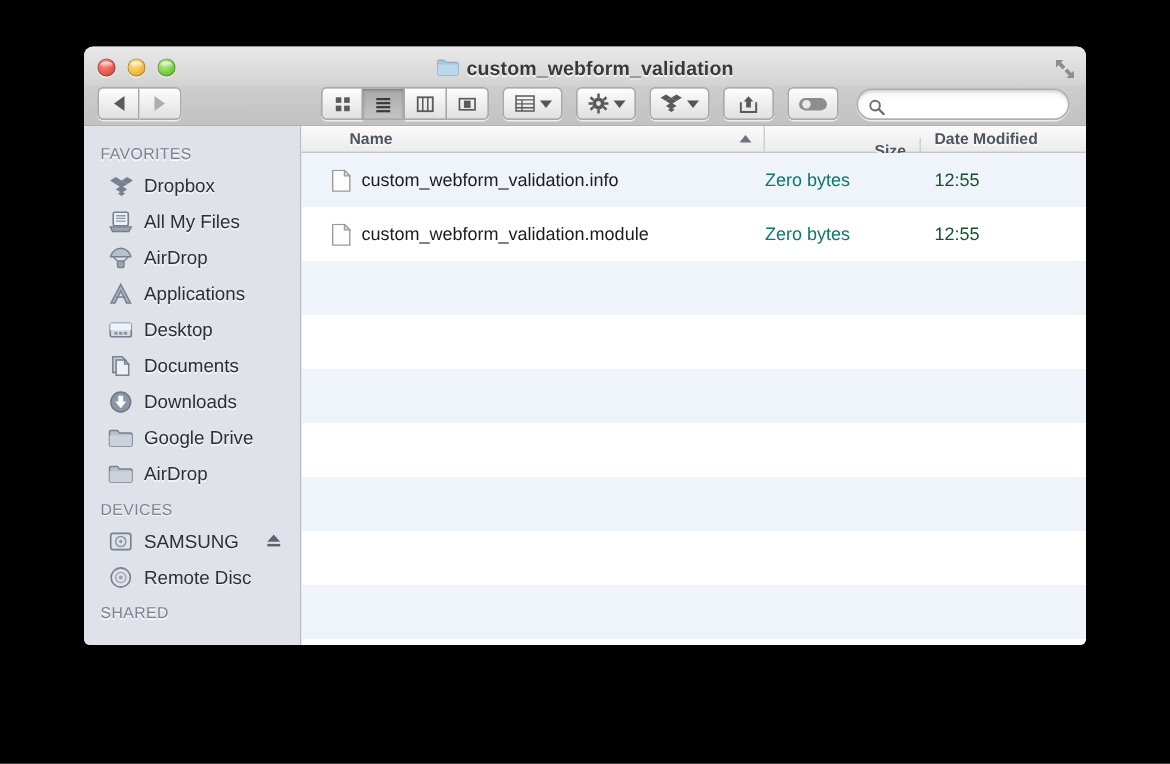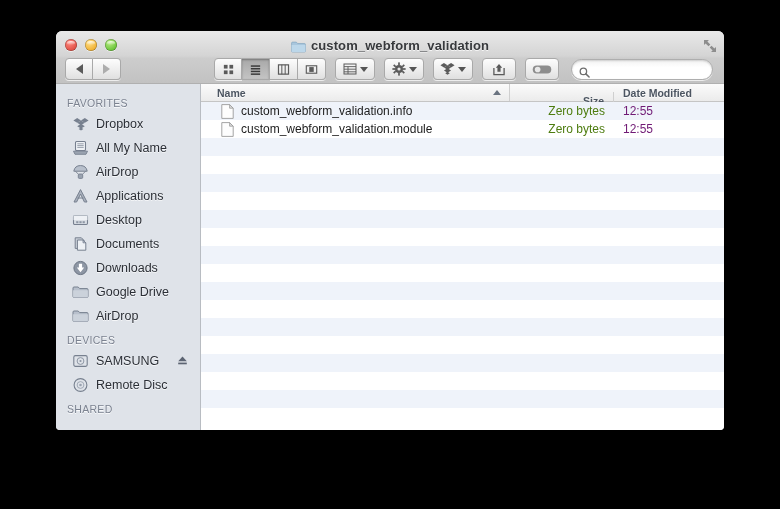--- a/index.html
+++ b/index.html
@@ -50,21 +50,21 @@
   .light.yellow { background: radial-gradient(circle at 38% 30%, #ffe08a, #f2b63b 62%, #c78c1c); }
   .light.green  { background: radial-gradient(circle at 38% 30%, #b9ec86, #72c940 62%, #4d9b27); }
 
   .win-title {
     position: absolute; left: 0; right: 0; top: 7px;
     text-align: center;
     font-size: 13px; font-weight: bold;
     color: #37393c;
     text-shadow: 0 1px 0 rgba(255,255,255,0.75);
     letter-spacing: 0.1px;
-    display: flex; align-items: center; justify-content: center; gap: 5px;
+    display: flex; justify-content: center; gap: 5px;
   }
   .folder-mini {
     width: 15px; height: 12px; display: inline-block; position: relative; top: 1px;
   }
 
   .expand-btn {
     position: absolute; right: 7px; top: 8px;
     width: 14px; height: 14px; cursor: pointer;
   }
 
@@ -170,53 +170,53 @@
   }
   .colhead {
     height: 18px; flex: 0 0 18px;
     background: linear-gradient(to bottom, #fbfbfb, #ebebeb);
     border-bottom: 1px solid #c5c5c5;
     display: flex; align-items: center;
     font-size: 10.5px; font-weight: bold; color: #4c5561;
     text-shadow: 0 1px 0 rgba(255,255,255,0.8);
   }
   .col-name {
-    flex: 1 1 auto; padding-left: 16px; position: relative;
+    flex: 1 1 auto; padding-left: 1px; position: relative;
     border-right: 1px solid #cfcfcf; height: 100%;
-    display: flex; align-items: center; cursor: pointer;
+    display: flex; align-items: center; cursor: pointer; margin-left: 31px;
   }
   .sortarrow {
     position: absolute; right: 8px; top: 6px;
     width: 0; height: 0;
     border-left: 4px solid transparent; border-right: 4px solid transparent;
     border-bottom: 5px solid #6a7380;
   }
   .col-size {
     width: 104px; flex: 0 0 104px; text-align: right; padding-right: 9px;
     border-right: 1px solid #cfcfcf; height: 100%;
     display: flex; align-items: center; justify-content: flex-end; cursor: pointer; margin-top: 16px;
   }
   .col-date {
     width: 110px; flex: 0 0 110px; padding-left: 9px;
     height: 100%; display: flex; align-items: center; cursor: pointer;
   }
 
   .rows { flex: 1 1 auto; overflow: hidden; }
   .row {
-    height: 18px; display: flex; align-items: center;
+    height: 36px; display: flex; align-items: center;
     font-size: 12px; color: #1c1c1c;
   }
   .row.alt { background: #eff3fa; }
   .r-name {
     flex: 1 1 auto; display: flex; align-items: center; padding-left: 20px;
     min-width: 0; white-space: nowrap; overflow: hidden;
   }
   .doc-icon { width: 13px; height: 15px; margin-right: 7px; flex: 0 0 13px; }
-  .r-size { width: 104px; flex: 0 0 104px; text-align: right; padding-right: 9px; color: #4d7c0f; }
-  .r-date { width: 110px; flex: 0 0 110px; padding-left: 9px; color: #701a75; }
+  .r-size { width: 104px; flex: 0 0 104px; padding-right: 9px; color: #0f766e; }
+  .r-date { width: 110px; flex: 0 0 110px; padding-left: 9px; color: #14532d; }
 </style>
 </head>
 <body>
 
 <div id="finder-window">
 
   <div class="titlebar">
 
     <div class="traffic">
       <div class="light red"></div>
@@ -378,21 +378,21 @@
       <div class="sb-item">
         <span class="sb-icon">
           <svg viewBox="0 0 17 16" width="17" height="16">
             <rect x="3.5" y="1.5" width="10" height="9" rx="1" fill="#eef1f5" stroke="#77808f" stroke-width="1.1"></rect>
             <line x1="5.3" y1="3.8" x2="11.7" y2="3.8" stroke="#8d96a4" stroke-width="0.9"></line>
             <line x1="5.3" y1="5.6" x2="11.7" y2="5.6" stroke="#8d96a4" stroke-width="0.9"></line>
             <line x1="5.3" y1="7.4" x2="11.7" y2="7.4" stroke="#8d96a4" stroke-width="0.9"></line>
             <path d="M1.5 11.2 L15.5 11.2 L14 14.3 L3 14.3 Z" fill="#9aa3b0" stroke="#77808f" stroke-width="0.9"></path>
           </svg>
         </span>
-        <span>All My Name</span>
+        <span>All My Files</span>
       </div>
 
       <div class="sb-item">
         <span class="sb-icon">
           <svg viewBox="0 0 17 16" width="17" height="16">
             <path d="M1.8 7.2 A6.8 6.8 0 0 1 15.2 7.2 Z" fill="#b8c0cc" stroke="#77808f" stroke-width="1"></path>
             <line x1="3.4" y1="7.2" x2="6.6" y2="10.4" stroke="#77808f" stroke-width="0.9"></line>
             <line x1="13.6" y1="7.2" x2="10.4" y2="10.4" stroke="#77808f" stroke-width="0.9"></line>
             <rect x="6.3" y="10.0" width="4.4" height="4.4" rx="1" fill="#9aa3b0" stroke="#77808f" stroke-width="0.9"></rect>
           </svg>

